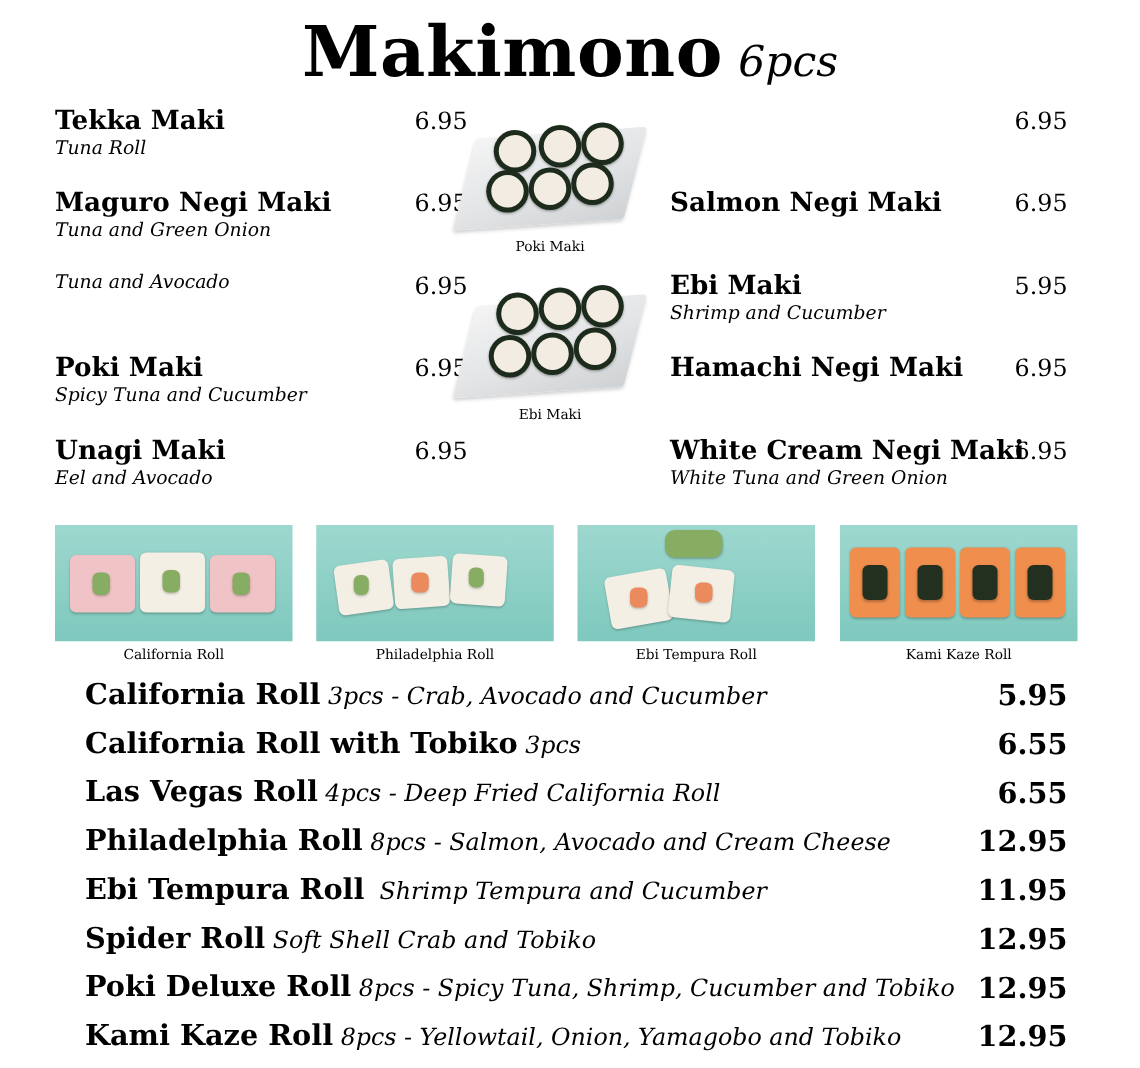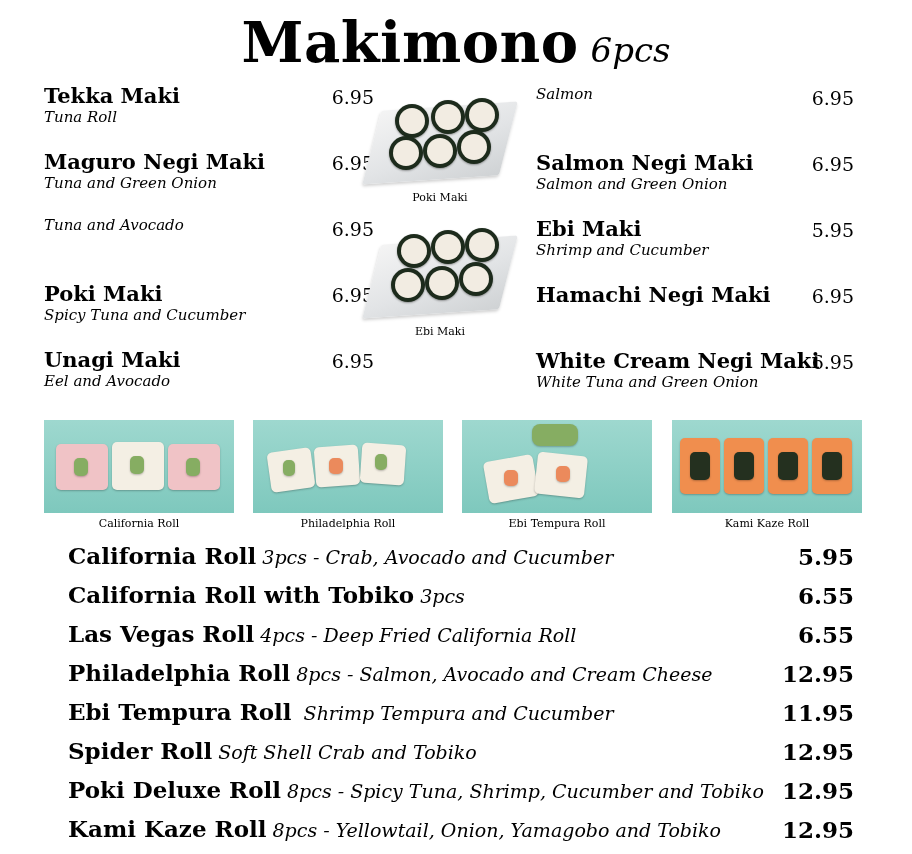--- a/index.html
+++ b/index.html
@@ -301,27 +301,25 @@
             <span class="fill"></span>
           </div>
       </div>
       <div class="photo-caption">Ebi Maki</div>
     </div>
   </div>
 
   <div class="col col-right">
 
     <div class="item">
-      <div class="item-desc">Salmon</div>
       <div class="item-price">6.95</div>
     </div>
 
     <div class="item">
       <div class="item-name">Salmon Negi Maki</div>
-      <div class="item-desc">Salmon and Green Onion</div>
       <div class="item-price">6.95</div>
     </div>
 
     <div class="item">
       <div class="item-name">Ebi Maki</div>
       <div class="item-desc">Shrimp and Cucumber</div>
       <div class="item-price">5.95</div>
     </div>
 
     <div class="item">

